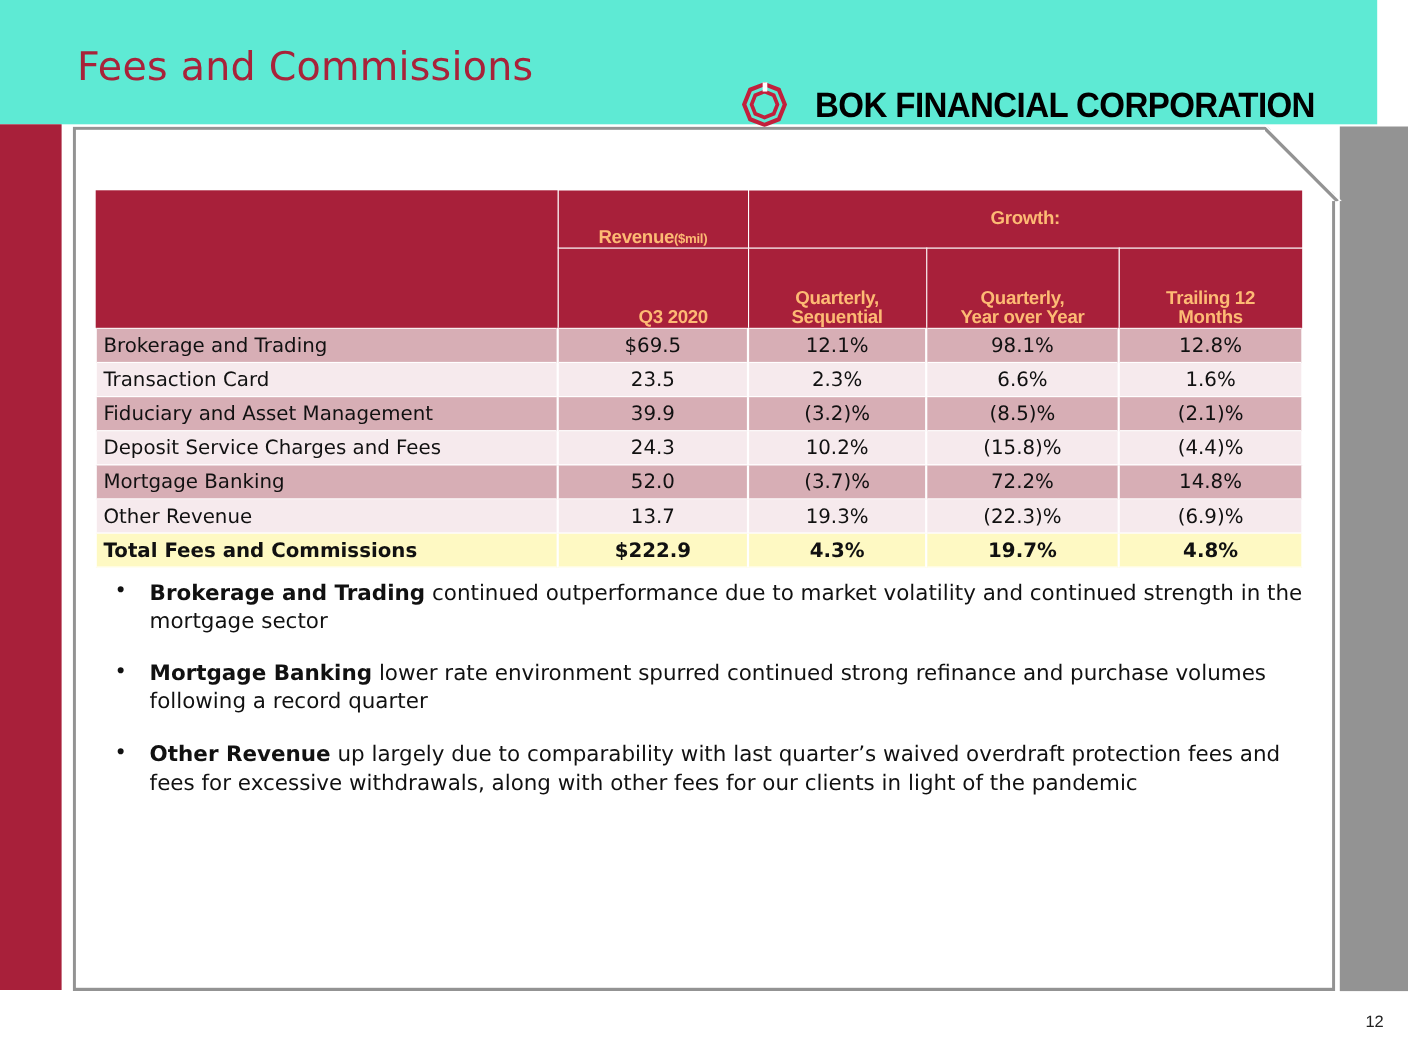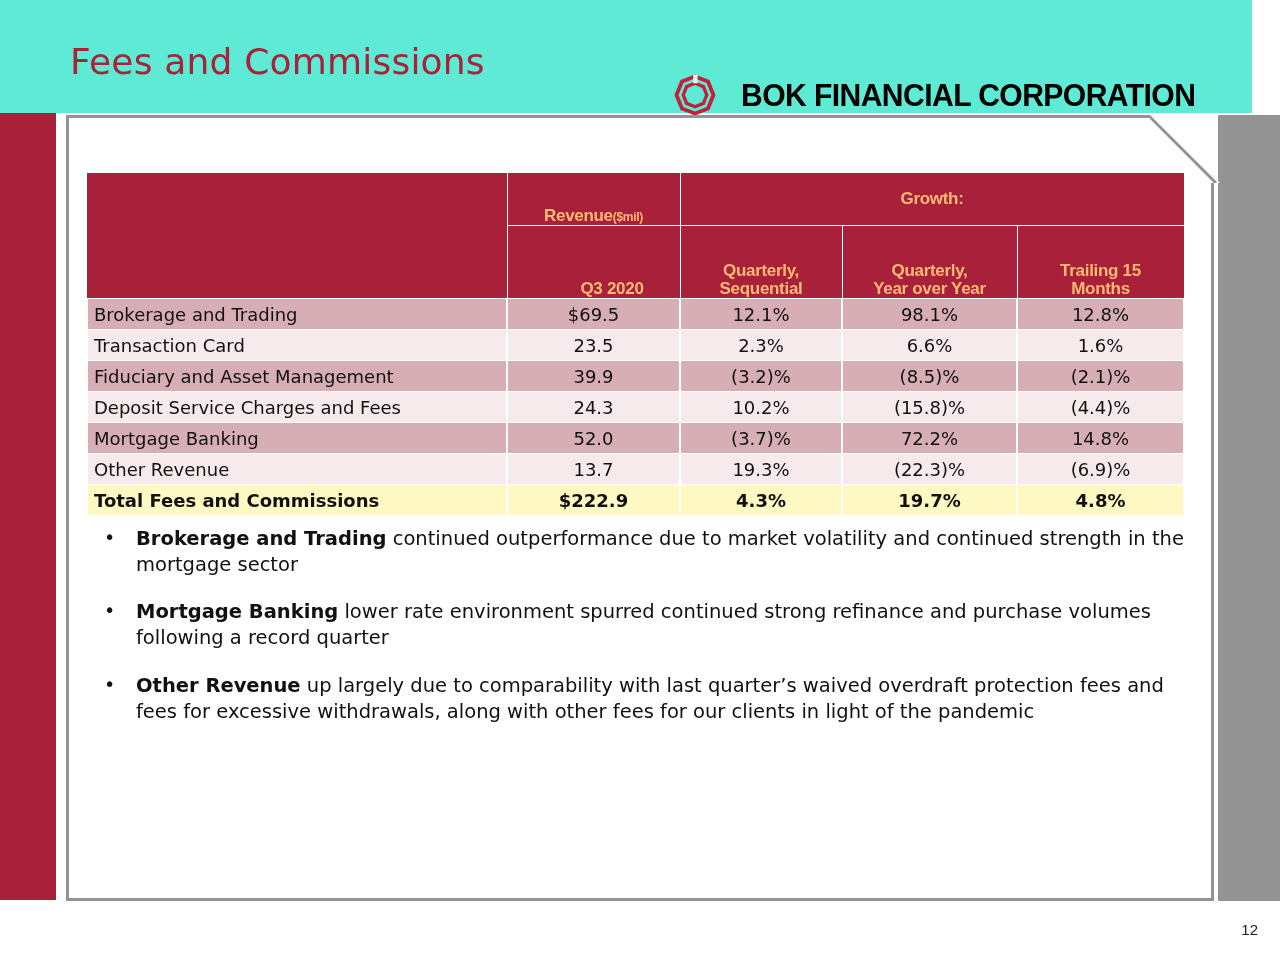--- a/index.html
+++ b/index.html
@@ -224,21 +224,21 @@
       <td class="hdr hdr-sub" style="height:72px;padding-left:37px;">Q3 2020</td>
       <td class="hdr hdr-sub">
         <span>Quarterly,</span><br>
         <span>Sequential</span>
       </td>
       <td class="hdr hdr-sub">
         <span>Quarterly,</span><br>
         <span>Year over Year</span>
       </td>
       <td class="hdr hdr-sub">
-        <span>Trailing 15</span><br>
+        <span>Trailing 12</span><br>
         <span>Months</span>
       </td>
     </tr>
   </thead>
   <tbody id="fees-table-body">
       <tr class="row-dark">
         <td class="cell-label">Brokerage and Trading</td>
         <td class="cell-num">$69.5</td>
         <td class="cell-num">12.1%</td>
         <td class="cell-num">98.1%</td>

